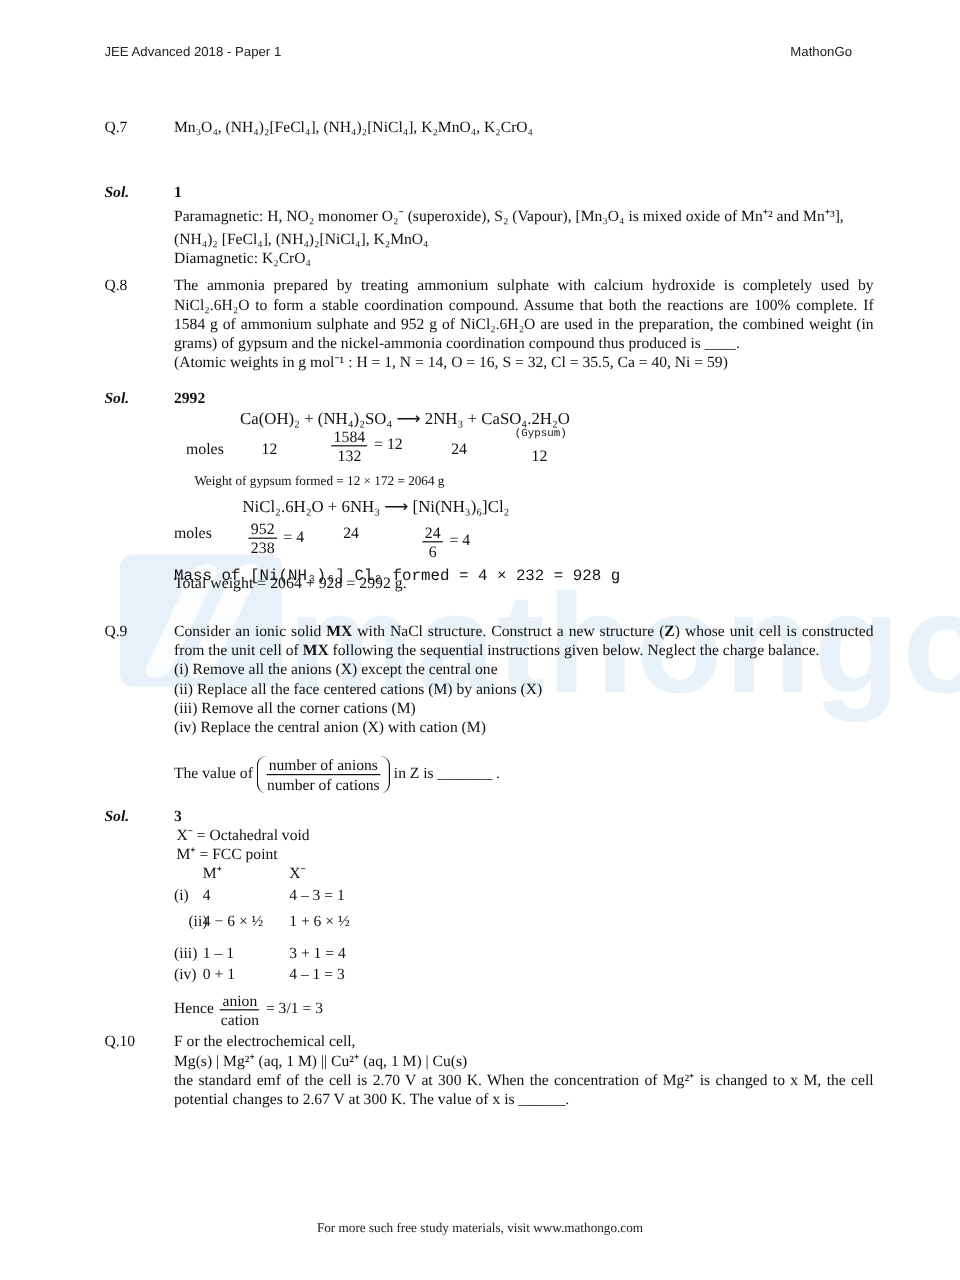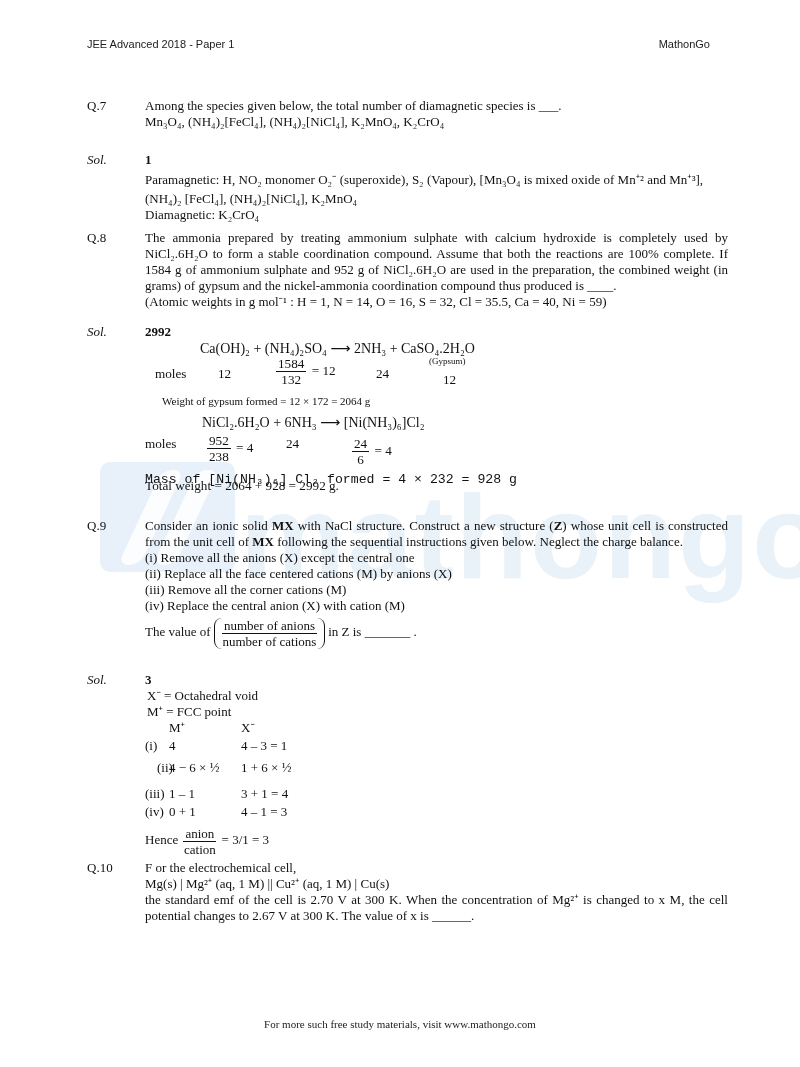--- a/index.html
+++ b/index.html
@@ -8,21 +8,21 @@
   .hdr { position:absolute; top:38px; font-family:"Liberation Sans", sans-serif; font-size:11px; color:#222; }
   .hdr.left { left:87px; } .hdr.right { right:90px; }
   .footer { position:absolute; top:1018px; left:0; width:800px; text-align:center;
             font-family:Liberation Serif, serif; font-size:11px; color:#222; }
   .wm-box { position:absolute; left:100px; top:462px; width:135px; height:110px; background:#e8f1fa; border-radius:10px; }
   .wm-slash { position:absolute; top:470px; width:22px; height:95px; background:#ffffff; transform:skewX(-25deg); border-radius:10px; opacity:.85; }
   .wm-text { position:absolute; left:240px; top:478px; font-family:"Liberation Sans", sans-serif; font-weight:bold;
              font-size:118px; color:#e9f1f9; letter-spacing:2px; line-height:1; }
   .block { position:absolute; left:87px; width:641px; font-size:13px; line-height:16px; }
   .qno { position:absolute; left:0; top:0; width:55px; }
-  .sol-lbl { font-style:italic; font-weight:normal; }
+  .sol-lbl { font-style:italic; font-weight:bold; }
   .body { margin-left:58px; }
   .just { text-align:justify; }
   .frac { display:inline-block; vertical-align:middle; text-align:center; margin:0 2px; }
   .frac span { display:block; line-height:15px; }
   .frac .num { border-bottom:1px solid #111; padding:0 2px; }
   .row { position:relative; height:18px; }
   .row span { position:absolute; white-space:nowrap; }
   .small { font-size:9px; }
   .paren-frac { display:inline-block; vertical-align:middle; border-left:1px solid #111; border-right:1px solid #111;
                 border-radius:8px; padding:0 5px; }
@@ -34,21 +34,20 @@
 <div class="hdr right">MathonGo</div>
 
 <div class="wm-box"></div>
 <div class="wm-slash" style="left:140px"></div>
 <div class="wm-slash" style="left:175px"></div>
 <div class="wm-text">mathongo</div>
 
 <div class="block" style="top:98px">
   <div class="qno">Q.7</div>
   <div class="body">
-    <div>Among the species given below, the total number of diamagnetic species is ___.</div>
     <div>Mn₃O₄, (NH₄)₂[FeCl₄], (NH₄)₂[NiCl₄], K₂MnO₄, K₂CrO₄</div>
   </div>
 </div>
 <div class="block" style="top:152px">
   <div class="qno sol-lbl">Sol.</div>
   <div class="body">
     <div style="font-weight:bold">1</div>
     <div style="margin-top:4px">Paramagnetic: H, NO₂ monomer O₂⁻ (superoxide), S₂ (Vapour), [Mn₃O₄ is mixed oxide of Mn⁺² and Mn⁺³],</div>
     <div style="margin-top:3px">(NH₄)₂ [FeCl₄], (NH₄)₂[NiCl₄], K₂MnO₄</div>
     <div>Diamagnetic: K₂CrO₄</div>
@@ -62,21 +61,21 @@
     <div>(Atomic weights in g mol⁻¹ : H = 1, N = 14, O = 16, S = 32, Cl = 35.5, Ca = 40, Ni = 59)</div>
   </div>
 </div>
 <div class="block" style="top:324px">
   <div class="qno sol-lbl">Sol.</div>
   <div class="body">
     <div style="font-weight:bold">2992</div>
   </div>
 </div>
 <div style="position:absolute; left:200px; top:340px; font-size:14px;">Ca(OH)₂ + (NH₄)₂SO₄ ⟶ 2NH₃ + CaSO₄.2H₂O</div>
-<div style="position:absolute; left:429px; top:356px;" class="small">(Gypsum)</div>
+<div style="position:absolute; left:429px; top:356px;font-family:Liberation Mono, monospace;" class="small">(Gypsum)</div>
 <div style="position:absolute; left:155px; top:366px; font-size:13.2px;">moles</div>
 <div style="position:absolute; left:218px; top:366px; font-size:13.2px;">12</div>
 <div style="position:absolute; left:274px; top:356px; font-size:13.2px;">
   <span class="frac"><span class="num">1584</span><span>132</span></span>
   <span>= 12</span>
 </div>
 <div style="position:absolute; left:376px; top:366px; font-size:13.2px;">24</div>
 <div style="position:absolute; left:443px; top:372px; font-size:13.2px;">12</div>
 <div style="position:absolute; left:145px; top:395px; font-size:11px;margin-left:17px;">Weight of gypsum formed = 12 × 172 = 2064 g</div>
 <div style="position:absolute; left:202px; top:414px; font-size:14px;">NiCl₂.6H₂O + 6NH₃ ⟶ [Ni(NH₃)₆]Cl₂</div>
@@ -96,21 +95,21 @@
 <div class="block" style="top:518px">
   <div class="qno">Q.9</div>
   <div class="body just">
     <span>Consider an ionic solid </span><b>MX</b><span> with NaCl structure. Construct a new structure (</span><b>Z</b><span>) whose unit cell is constructed from the unit cell of </span><b>MX</b><span> following the sequential instructions given below. Neglect the charge balance.</span>
   </div>
   <div class="body">
     <div>(i)  Remove all the anions (X) except the central one</div>
     <div>(ii) Replace all the face centered cations (M) by anions (X)</div>
     <div>(iii) Remove all the corner cations (M)</div>
     <div>(iv) Replace the central anion (X) with cation (M)</div>
-    <div style="margin-top:4px">
+    <div style="margin-top:16px">
       <span>The value of</span>
       <span class="paren-frac"><span class="frac"><span class="num">number of anions</span><span>number of cations</span></span></span>
       <span>in Z is _______ .</span>
     </div>
   </div>
 </div>
 
 <div class="block" style="top:672px">
   <div class="qno sol-lbl">Sol.</div>
   <div class="body">

